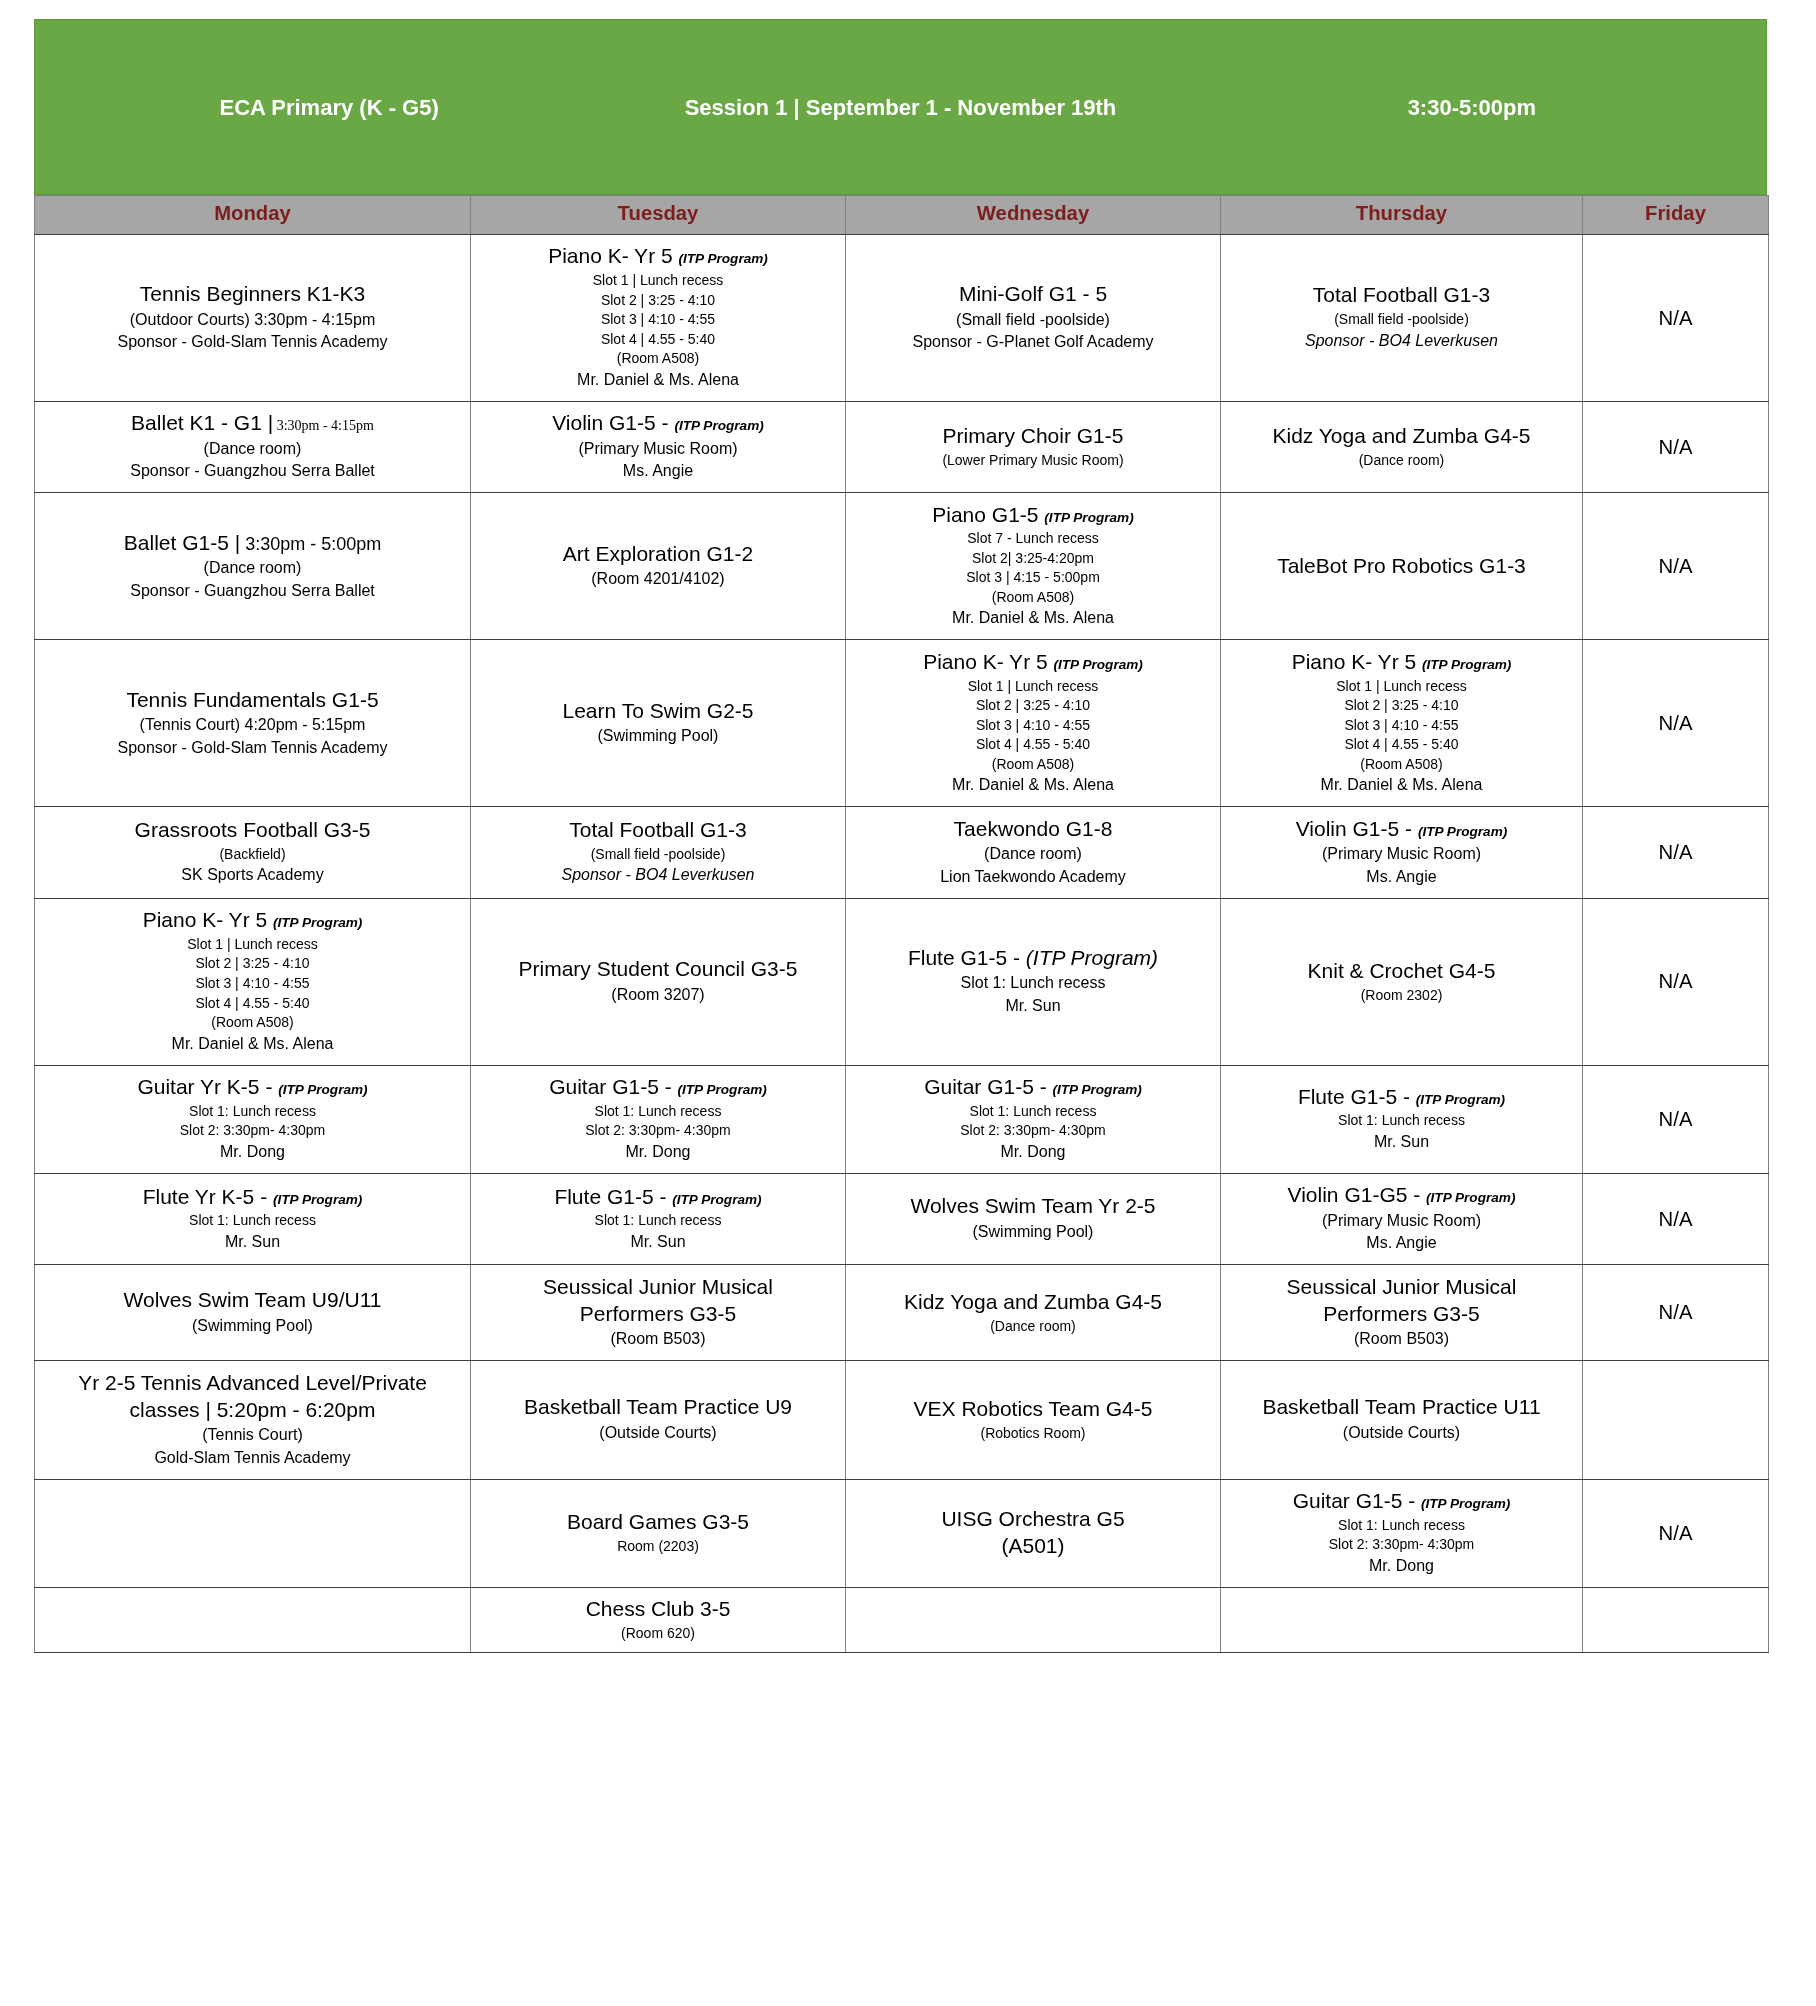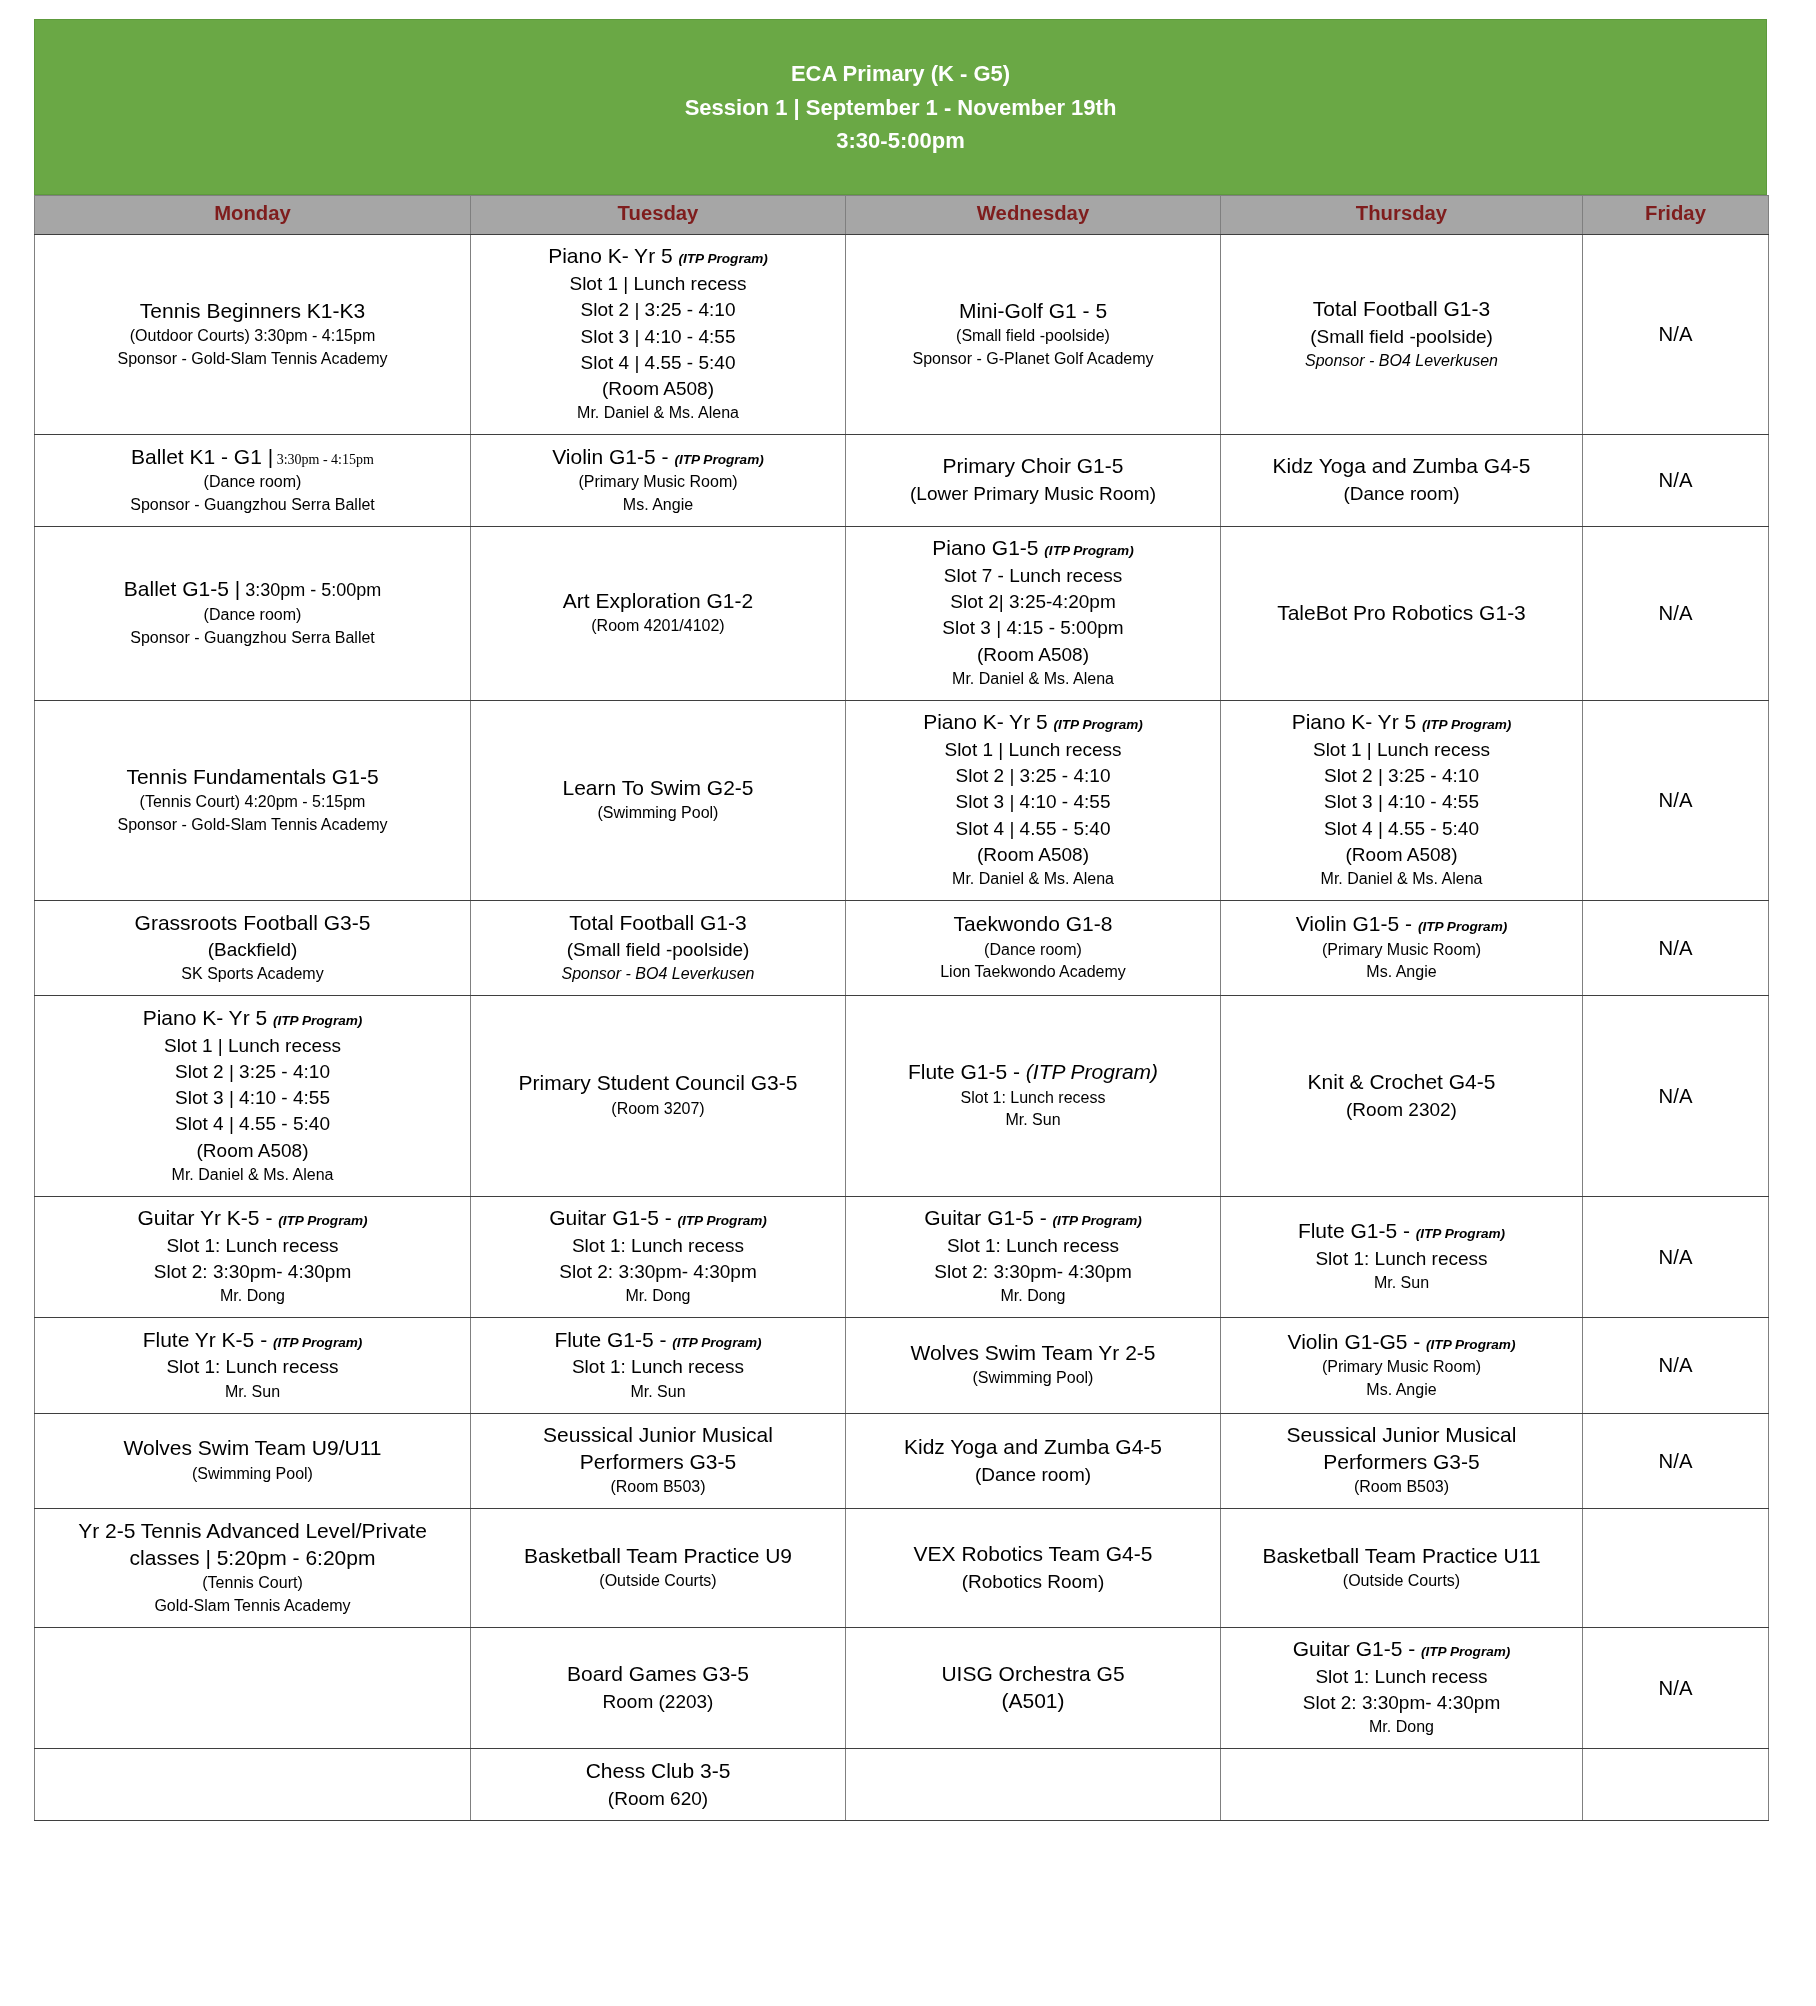--- a/index.html
+++ b/index.html
@@ -34,21 +34,21 @@
     border: 0.8px solid #5d9a3c;
     color: #ffffff;
     text-align: center;
     padding: 29px 8.5px 27px 8.5px;
     font-weight: bold;
     font-size: 22px;
     line-height: 1.52;
     box-sizing: border-box;
     height: 176px;
     display: flex;
-    flex-direction: column;
+    flex-direction: row;
     justify-content: center;
     align-items: center;
   }
   .title-banner div { width: 100%; }
 
   
   table.sched {
     border-collapse: collapse;
     width: 100%;
     table-layout: fixed;
@@ -79,21 +79,21 @@
     vertical-align: middle;
     text-align: center;
     padding: 8.5px 6.8px;
     box-sizing: border-box;
   }
 
   
   .ln { display: block; }
   .ln-title   { font-size: 21px; line-height: 1.28; margin: 0 0; }
   .ln-sub     { font-size: 16px; line-height: 1.30; margin: 1.7px 0; }
-  .ln-small   { font-size: 19px; line-height: 1.34; margin: 0.8px 0; }
+  .ln-small   { font-size: 14px; line-height: 1.34; margin: 0.8px 0; }
   .ln-na      { font-size: 20.3px; line-height: 1.2; }
   .it { font-style: italic; }
   .itp { font-style: italic; font-weight: bold; font-size: 13.6px; }
   .cell-inner { display: block; }
 </style>
 </head>
 <body>
 
 <div class="page">
   <div class="sheet">

